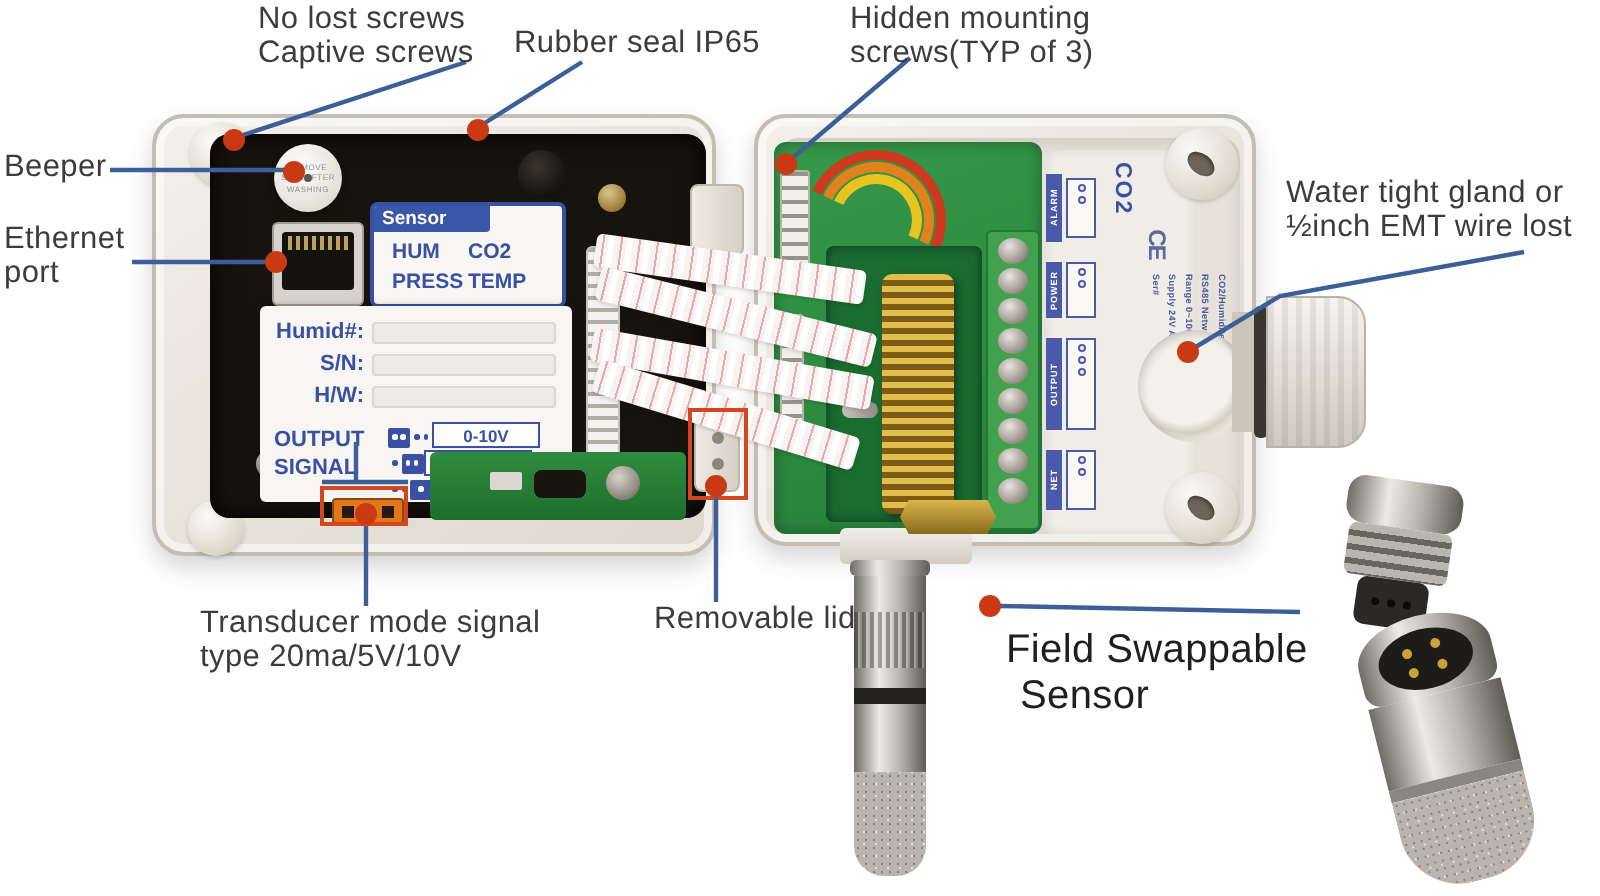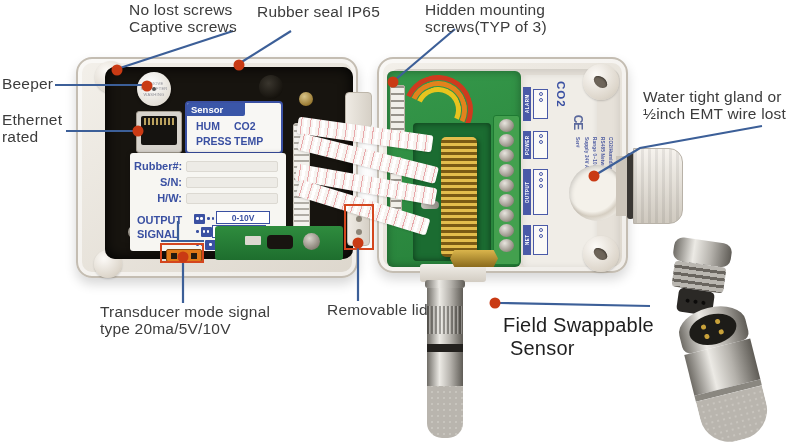--- a/index.html
+++ b/index.html
@@ -112,21 +112,21 @@
       <div class="scard-grid">
         <span>HUM</span>
         <span>CO2</span>
         <span>PRESS</span>
         <span>TEMP</span>
       </div>
     </div>
 
     <div class="biglabel" style="left:52px;top:94px;width:156px;height:98px">
       <div class="frow" style="left:4px;top:7px">
-        <span class="flabel">Rubber#:</span>
+        <span class="flabel">Humid#:</span>
         <span class="ffield"></span>
       </div>
       <div class="frow" style="left:4px;top:23px">
         <span class="flabel">S/N:</span>
         <span class="ffield"></span>
       </div>
       <div class="frow" style="left:4px;top:39px">
         <span class="flabel">H/W:</span>
         <span class="ffield"></span>
       </div>
@@ -332,31 +332,31 @@
     <circle cx="594" cy="176" r="5.5"></circle>
     <circle cx="183" cy="257" r="5.5"></circle>
     <circle cx="358" cy="243" r="5.5"></circle>
     <circle cx="495" cy="303" r="5.5"></circle>
   </svg>
 
   <div class="callout" style="left:129px;top:1px">
     <div>No lost screws</div>
     <div>Captive screws</div>
   </div>
-  <div class="callout" style="left:257px;top:3px">
+  <div class="callout" style="left:257px;top:13px">
     <div>Rubber seal IP65</div>
   </div>
   <div class="callout" style="left:425px;top:1px">
     <div>Hidden mounting</div>
     <div>screws(TYP of 3)</div>
   </div>
   <div class="callout" style="left:2px;top:75px">Beeper</div>
   <div class="callout" style="left:2px;top:111px">
     <div>Ethernet</div>
-    <div>rated</div>
+    <div>port</div>
   </div>
   <div class="callout" style="left:643px;top:88px">
     <div>Water tight gland or</div>
     <div>½inch EMT wire lost</div>
   </div>
   <div class="callout" style="left:100px;top:303px">
     <div>Transducer mode signal</div>
     <div>type 20ma/5V/10V</div>
   </div>
   <div class="callout" style="left:327px;top:301px">Removable lid</div>

